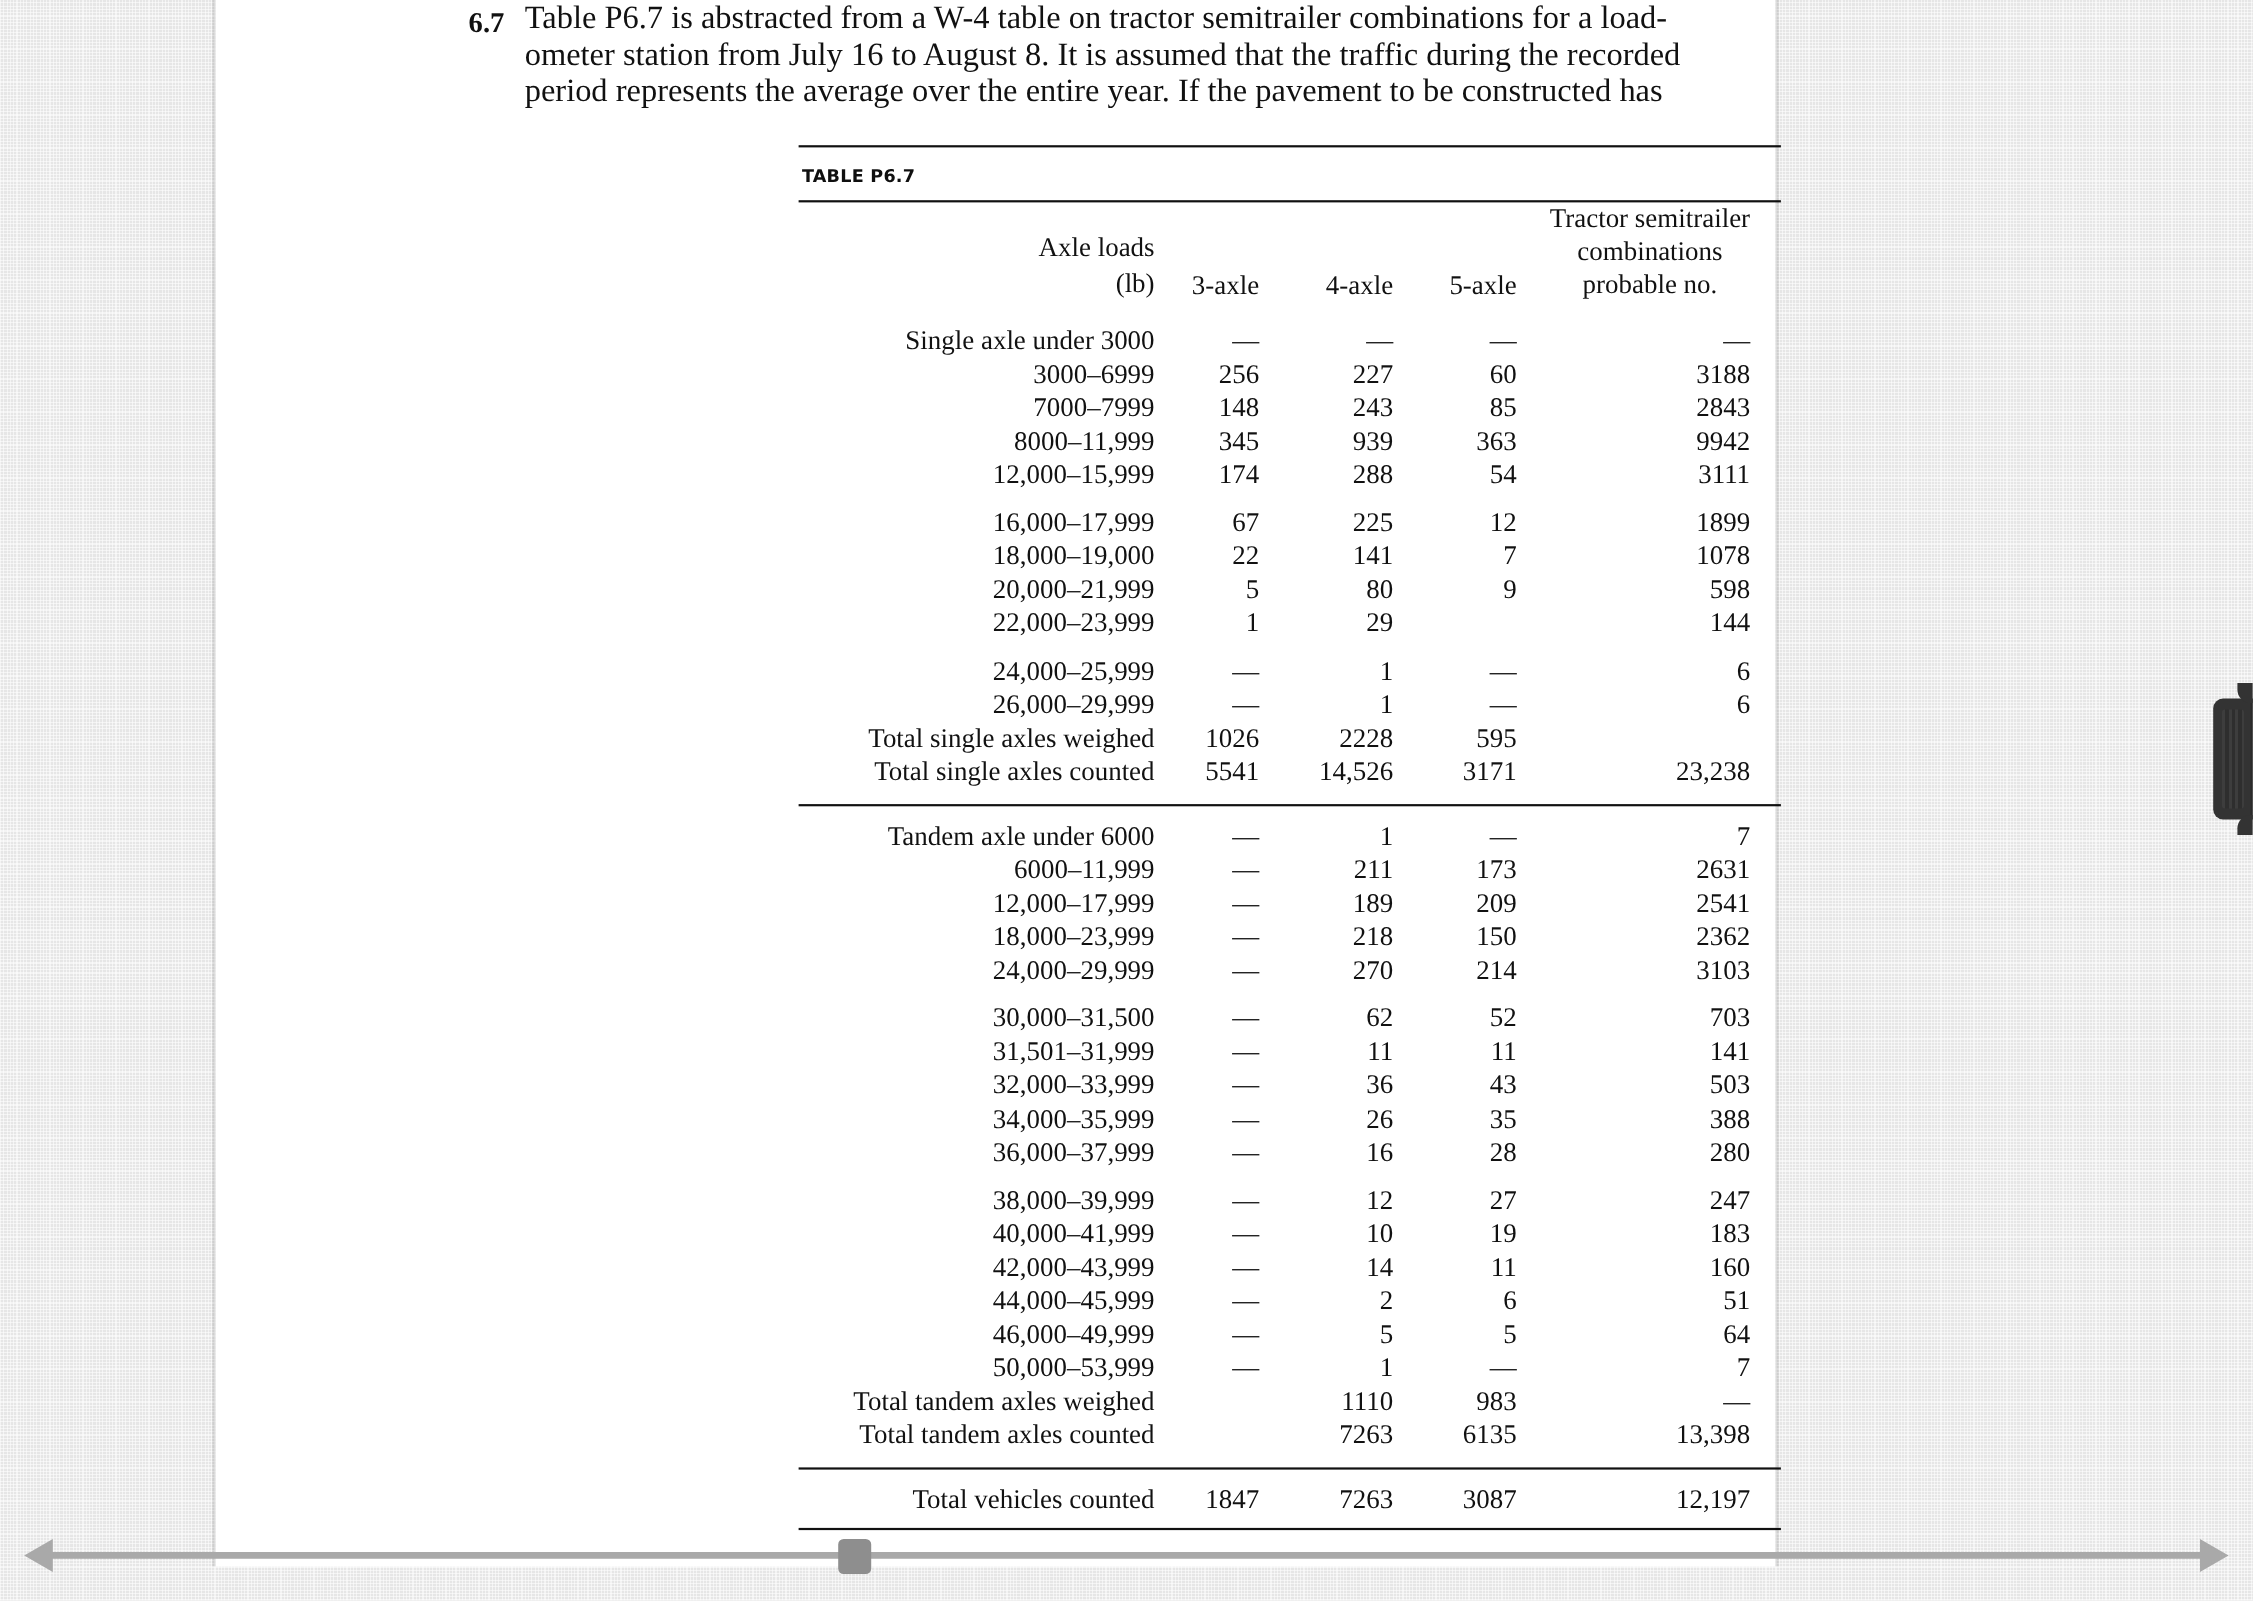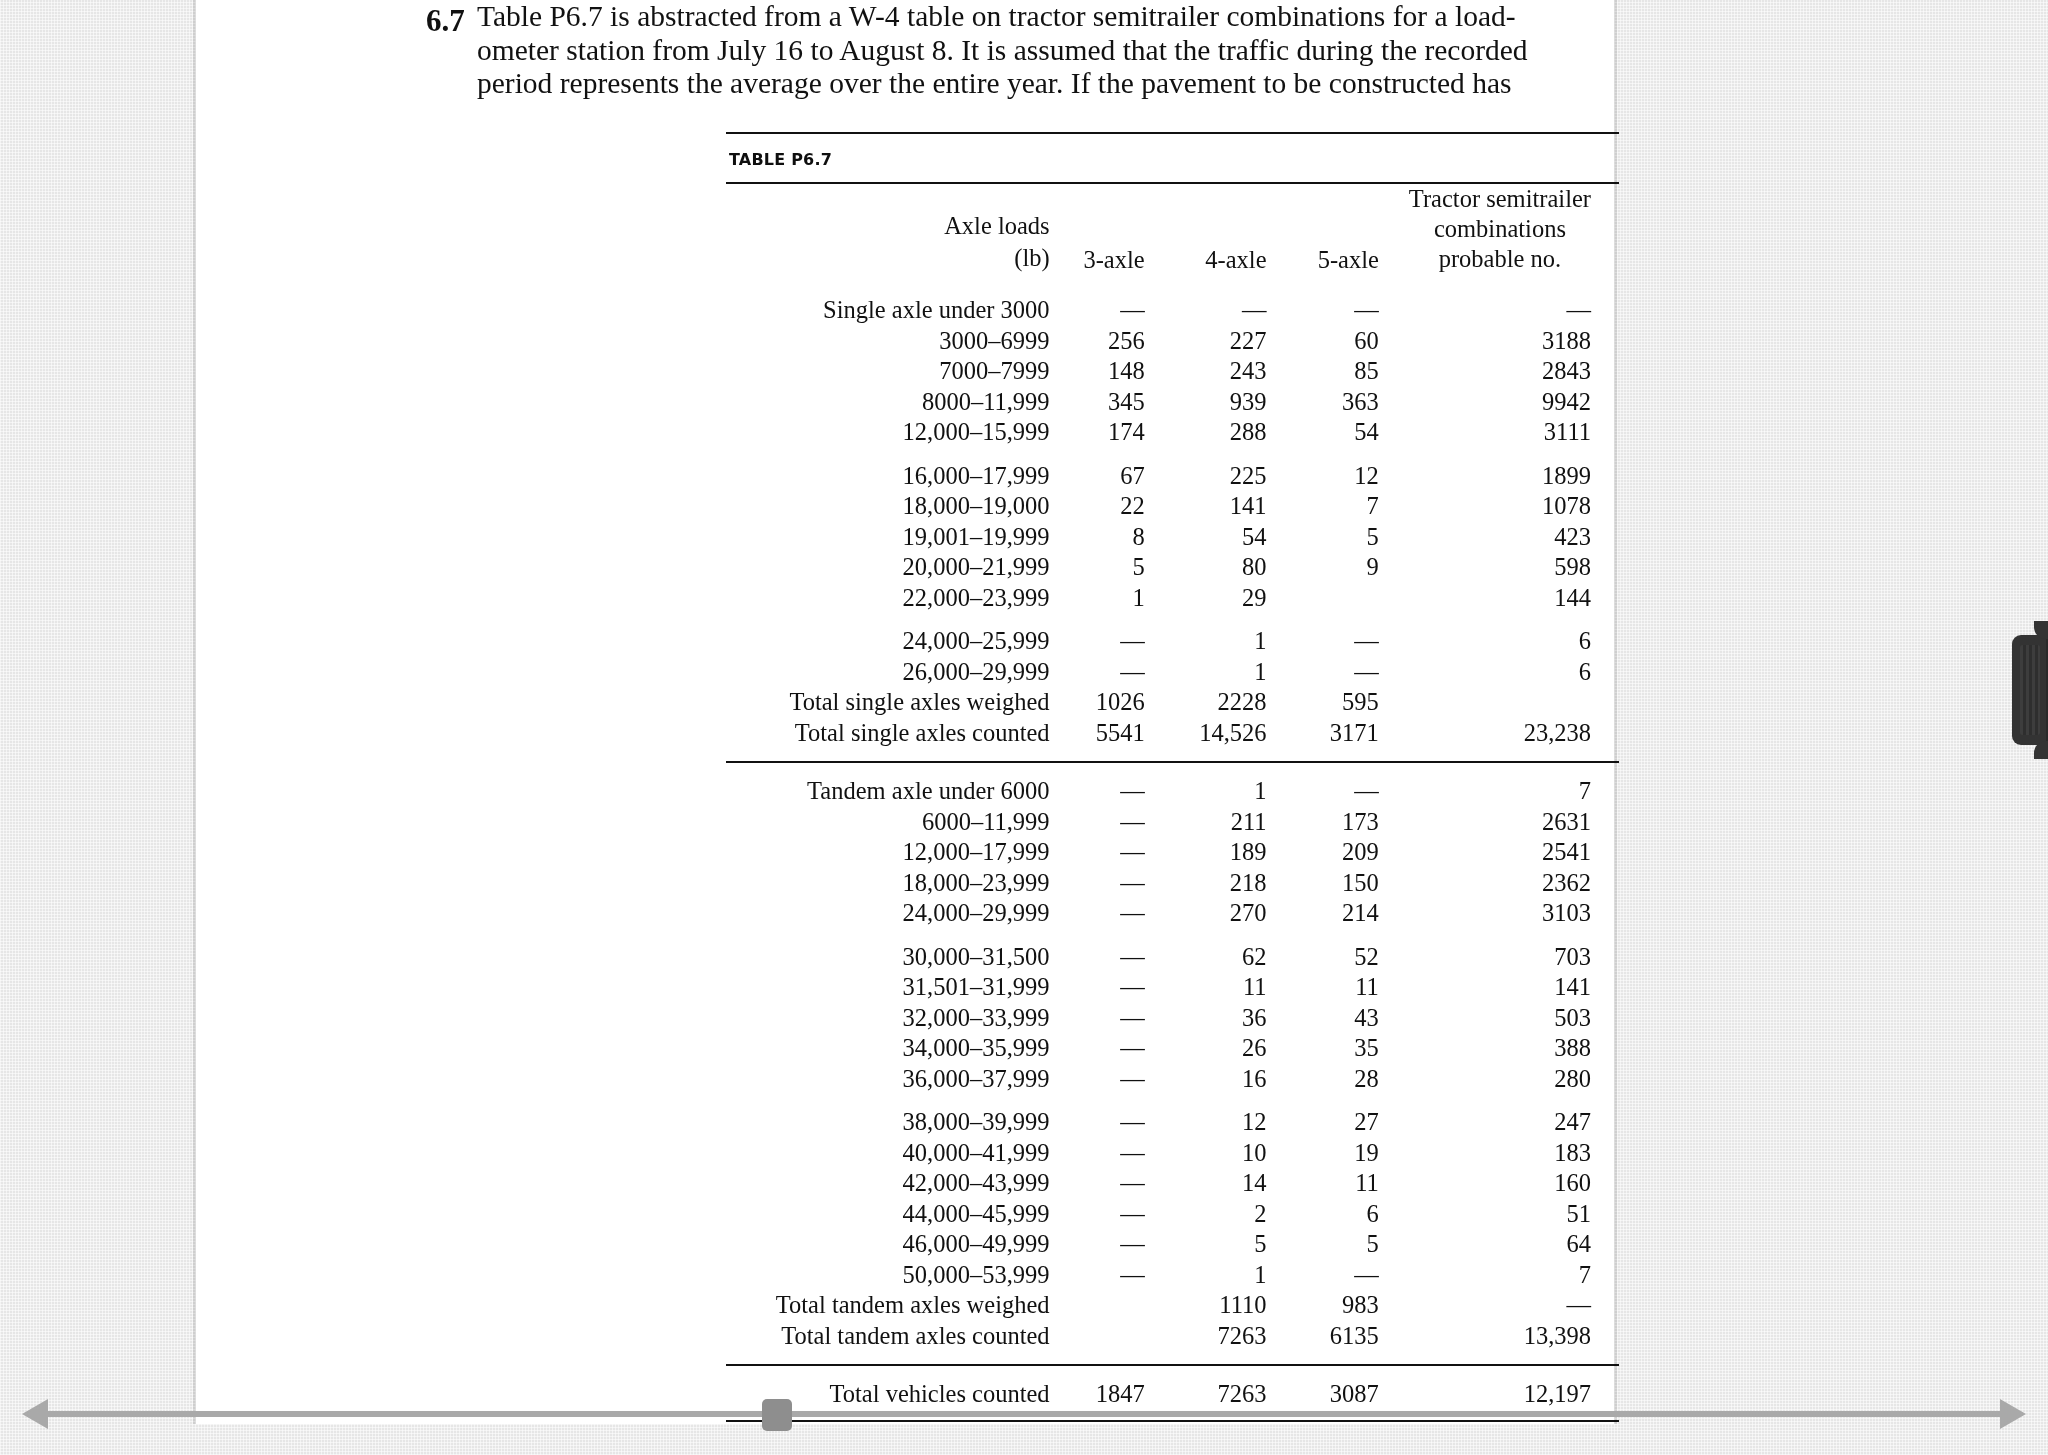--- a/index.html
+++ b/index.html
@@ -36,21 +36,21 @@
     width: 1130px;
     font-family: "Liberation Serif", serif;
     font-size: 29.5px;
     line-height: 33.5px;
     color: #111;
   }
   #problem .pnum {
     position: absolute;
     left: 0; top: 4px;
     font-weight: bold;
-    font-size: 31px;
+    font-size: 26px;
   }
   #problem .ptext {
     margin-left: 51px;
     text-align: left;
     white-space: pre-line;
   }
 
   
   #table-wrap {
     position: absolute;
@@ -273,27 +273,20 @@
               <td class="c-p">1899</td>
             </tr>
             <tr>
               <td class="c-label">18,000–19,000</td>
               <td class="c-3">22</td>
               <td class="c-4">141</td>
               <td class="c-5">7</td>
               <td class="c-p">1078</td>
             </tr>
             <tr>
-              <td class="c-label">19,001–19,999</td>
-              <td class="c-3">8</td>
-              <td class="c-4">54</td>
-              <td class="c-5">5</td>
-              <td class="c-p">423</td>
-            </tr>
-            <tr>
               <td class="c-label">20,000–21,999</td>
               <td class="c-3">5</td>
               <td class="c-4">80</td>
               <td class="c-5">9</td>
               <td class="c-p">598</td>
             </tr>
             <tr>
               <td class="c-label">22,000–23,999</td>
               <td class="c-3">1</td>
               <td class="c-4">29</td>

